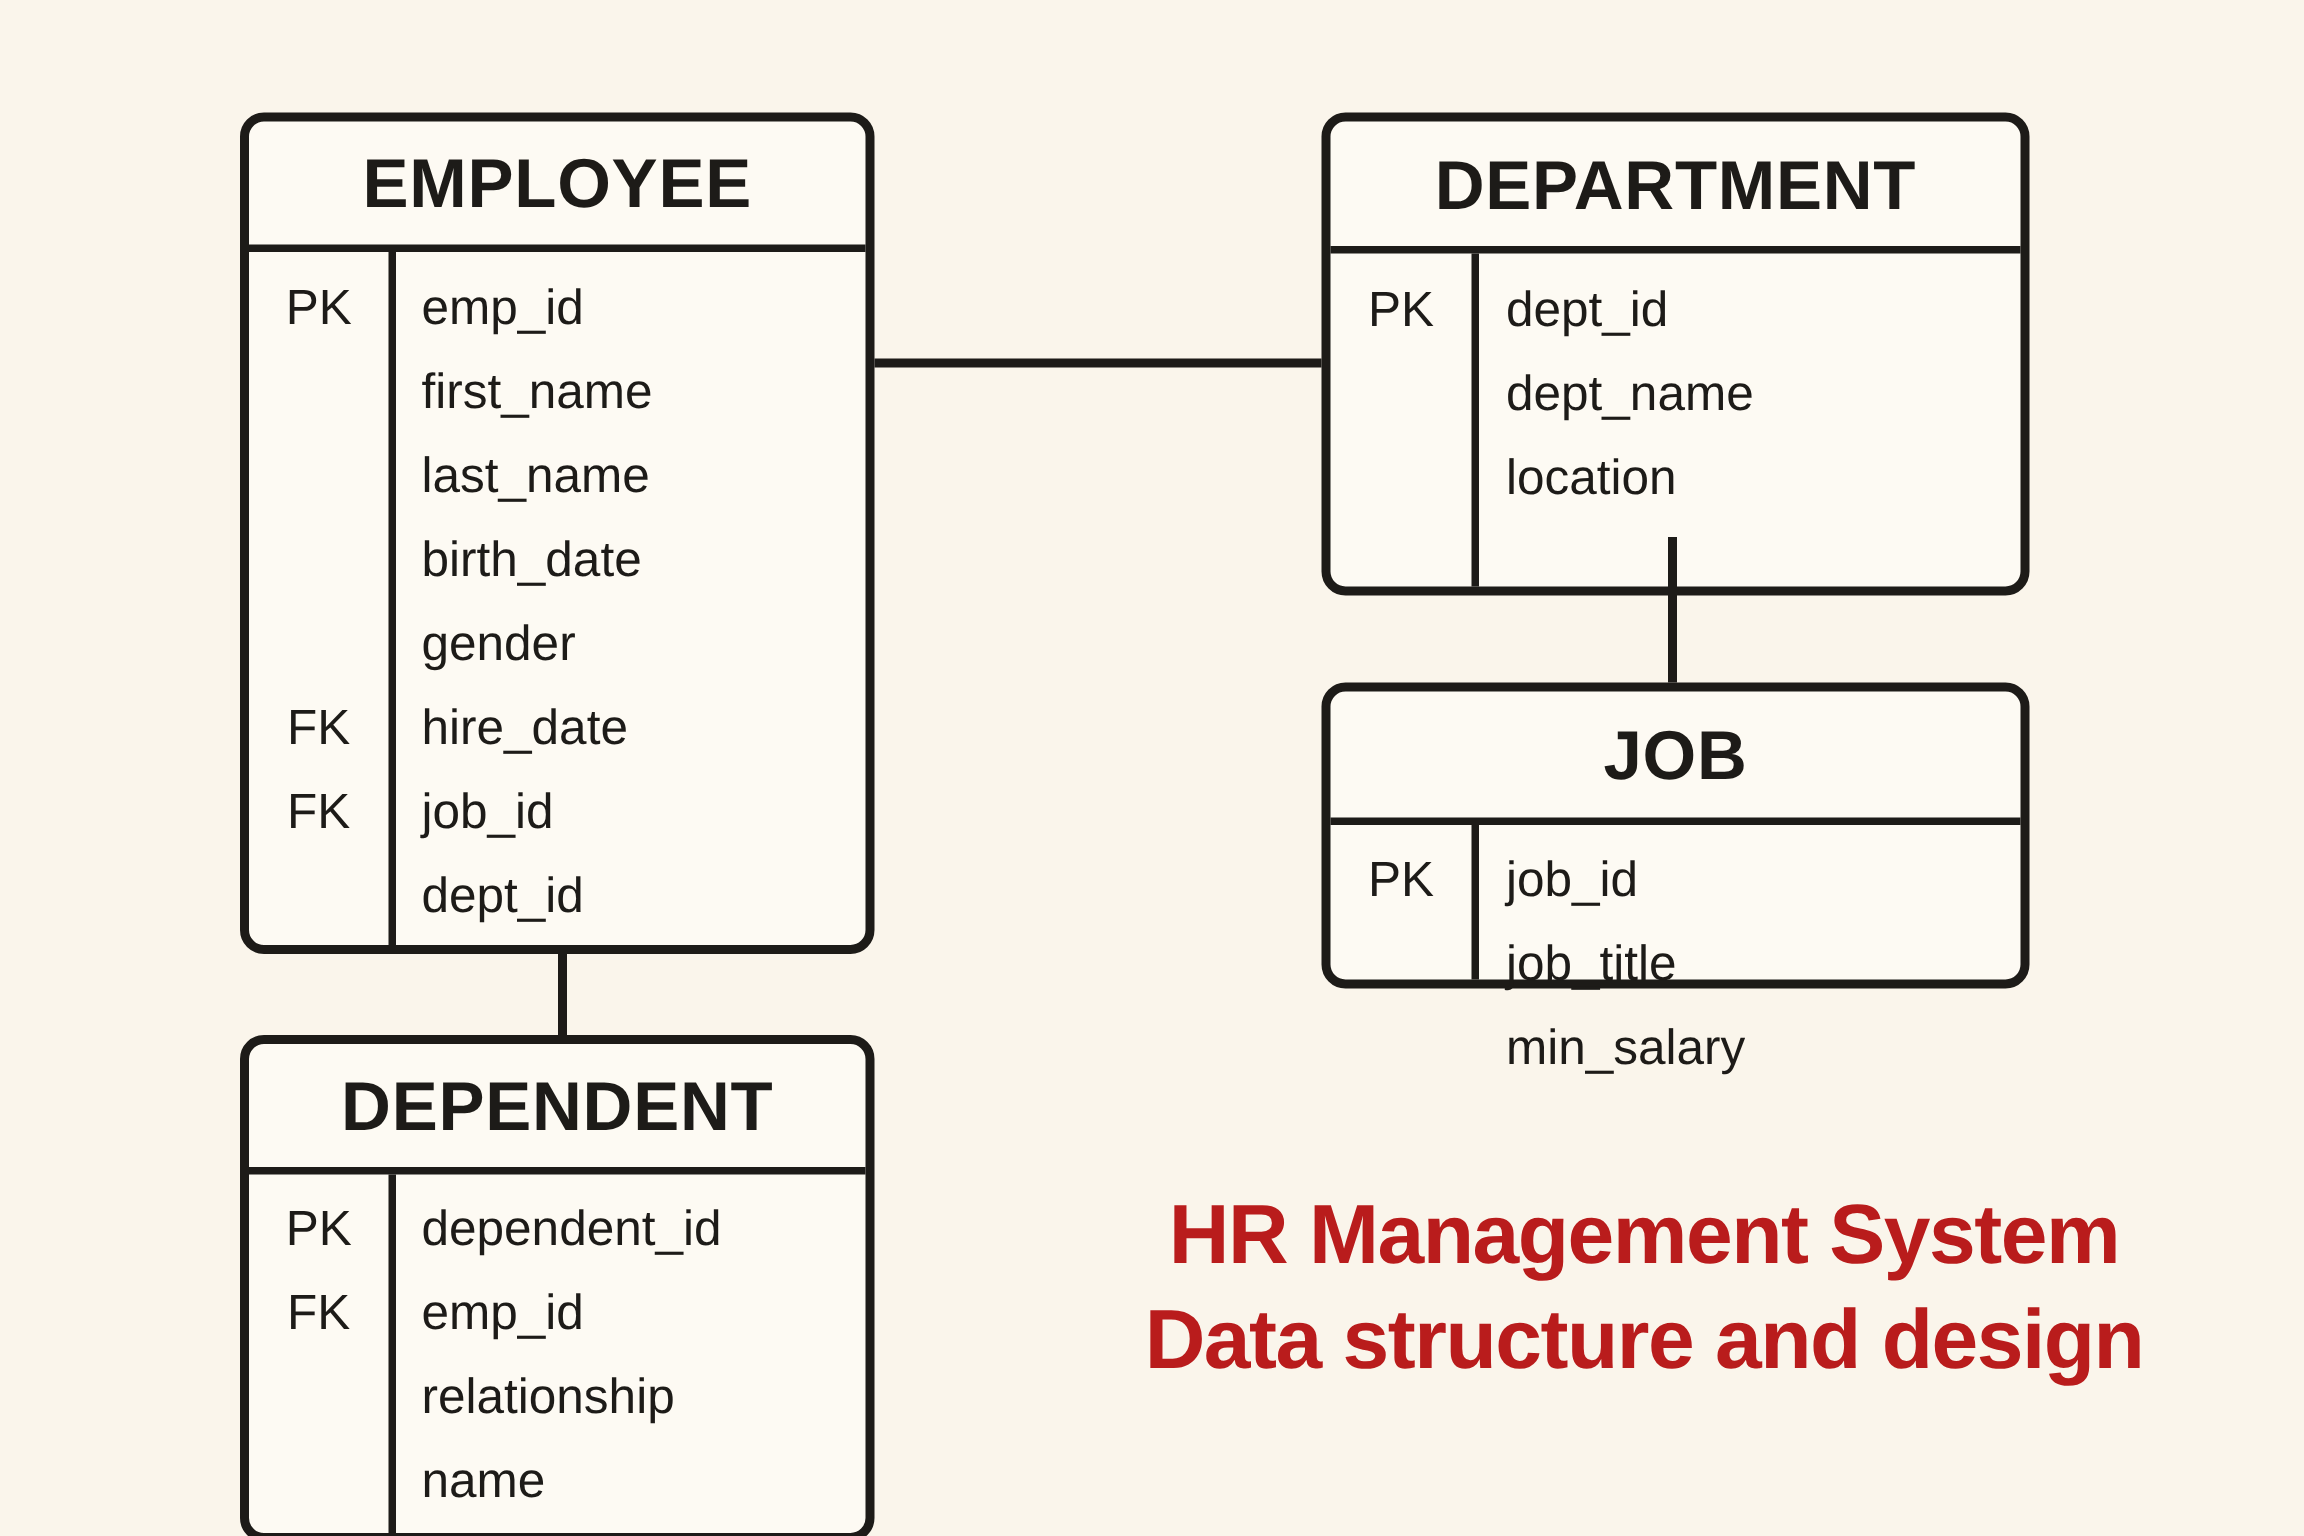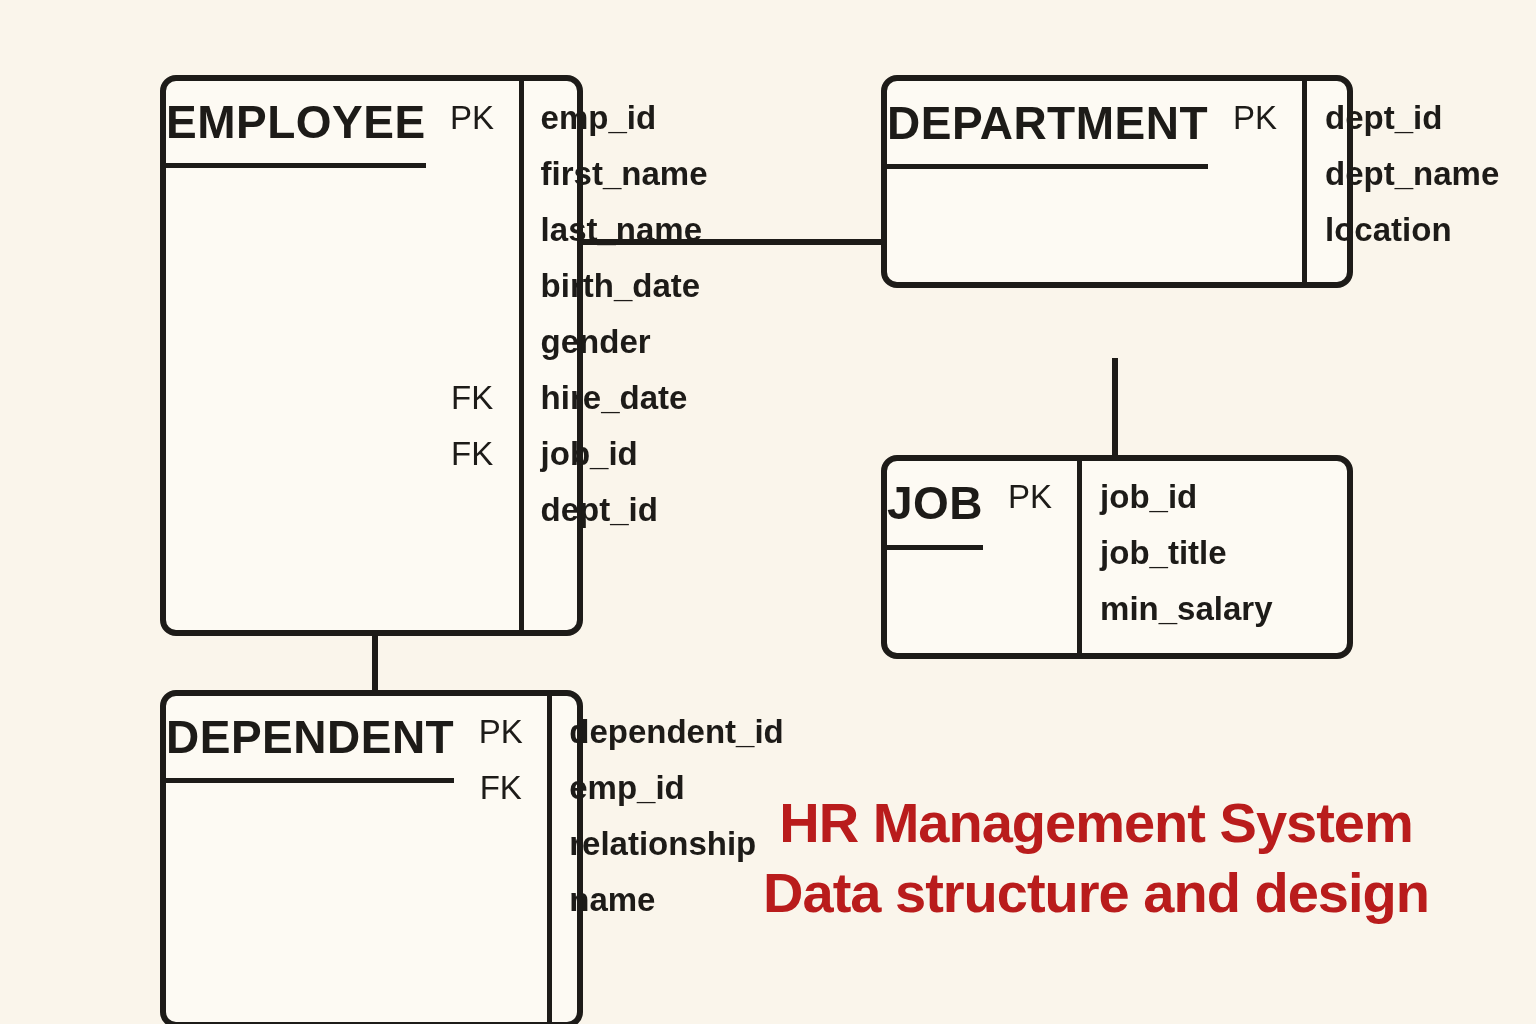--- a/index.html
+++ b/index.html
@@ -15,21 +15,21 @@
     font-family: "Liberation Sans", "DejaVu Sans", sans-serif;
     color: #1d1b18;
   }
   .entity {
     position: absolute;
     background: #fdfaf3;
     border: 6px solid #1d1b18;
     border-radius: 16px;
     box-sizing: border-box;
     display: flex;
-    flex-direction: row;
+    flex-direction: column;
   }
   .entity-title {
     flex: 0 0 auto;
     display: flex;
     align-items: center;
     justify-content: center;
     font-size: 46px;
     font-weight: bold;
     letter-spacing: 0.5px;
     border-bottom: 5px solid #1d1b18;
@@ -55,31 +55,30 @@
     align-items: baseline;
     line-height: 56px;
     font-size: 33px;
   }
   .row .key {
     flex: 0 0 auto;
     text-align: center;
   }
   .row .attr {
     flex: 1 1 auto;
-    font-weight: bold;
   }
   
   #employee { left: 160px; top: 75px; width: 423px; height: 561px; }
   #employee .entity-title { height: 82px; }
   #employee .key-divider { left: 93px; }
   #employee .rows { top: 9px; }
   #employee .row .key { width: 98px; padding-right: 5px; box-sizing: border-box; }
   #employee .row .attr { padding-left: 17px; }
   
-  #department { left: 881px; top: 75px; width: 472px; height: 213px; }
+  #department { left: 881px; top: 75px; width: 472px; height: 322px; }
   #department .entity-title { height: 83px; }
   #department .key-divider { left: 94px; }
   #department .rows { top: 9px; }
   #department .row .key { width: 99px; padding-right: 5px; box-sizing: border-box; }
   #department .row .attr { padding-left: 18px; }
   
   #job { left: 881px; top: 455px; width: 472px; height: 204px; }
   #job .entity-title { height: 84px; }
   #job .key-divider { left: 94px; }
   #job .rows { top: 8px; }

